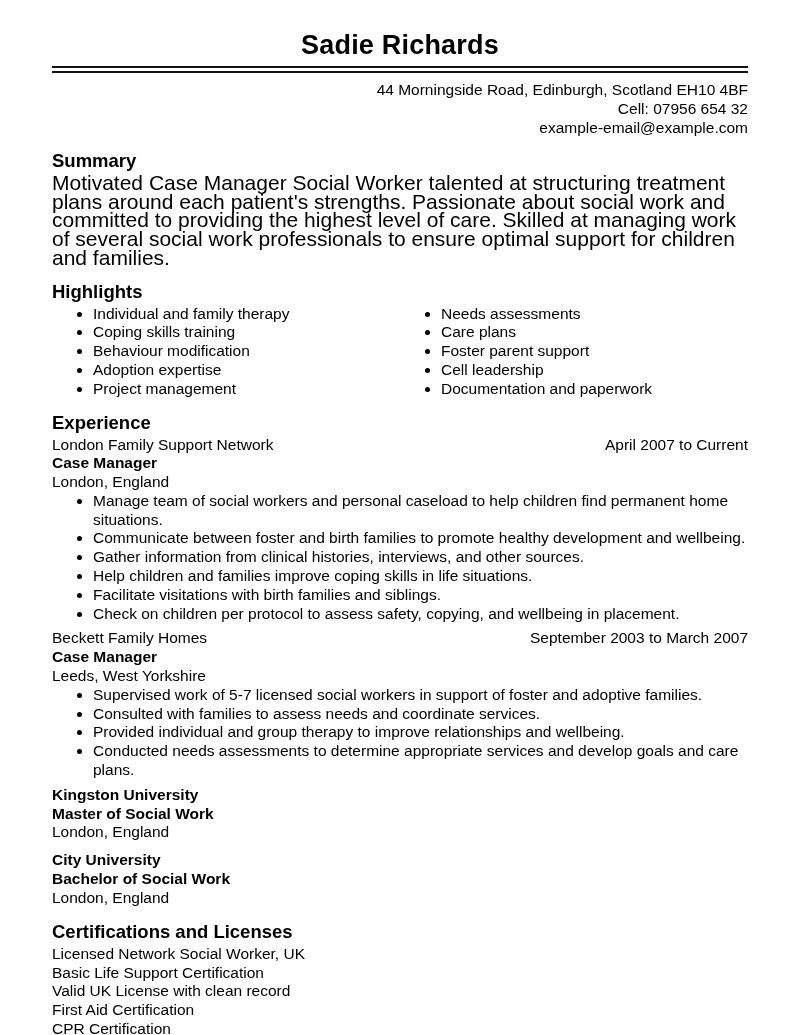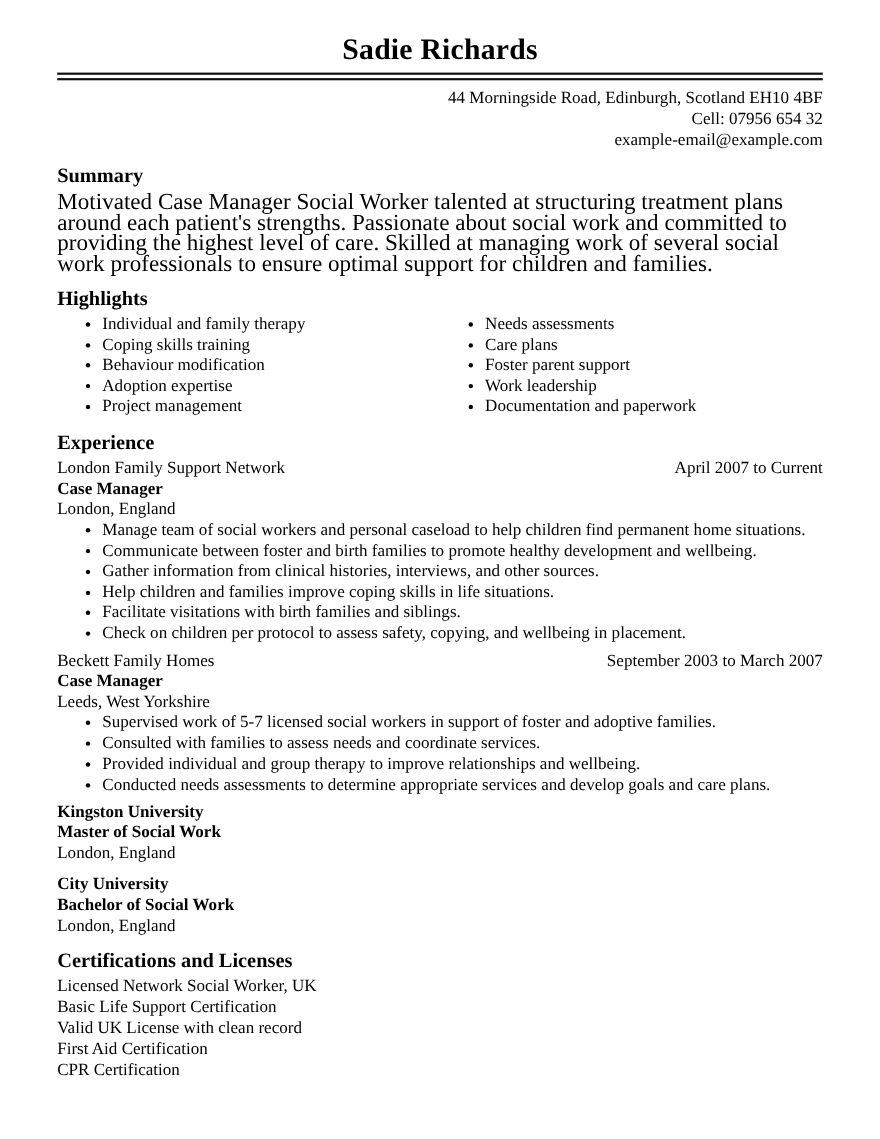--- a/index.html
+++ b/index.html
@@ -3,21 +3,21 @@
 <meta charset="utf-8">
 <style>
   html, body { margin: 0; padding: 0; background: #fff; }
   .page {
     position: relative;
     width: 800px;
     height: 1035px;
     margin: 0 auto;
     background: #ffffff;
     color: #000000;
-    font-family: Liberation Serif, serif;
+    font-family: Liberation Sans, sans-serif;
     box-sizing: border-box;
     padding: 30px 52px 0 52px;
     overflow: hidden;
   }
 
   
   .name {
     margin: 0 0 5px 0;
     text-align: center;
     font-size: 27px;
@@ -116,21 +116,21 @@
         <li>Individual and family therapy</li>
         <li>Coping skills training</li>
         <li>Behaviour modification</li>
         <li>Adoption expertise</li>
         <li>Project management</li>
       </ul>
       <ul class="bullets">
         <li>Needs assessments</li>
         <li>Care plans</li>
         <li>Foster parent support</li>
-        <li>Work leadership</li>
+        <li>Cell leadership</li>
         <li>Documentation and paperwork</li>
       </ul>
     </div>
   </section>
 
   <section>
     <h2 class="section-heading">Experience</h2>
 
     <div class="job">
       <div class="job-head">

